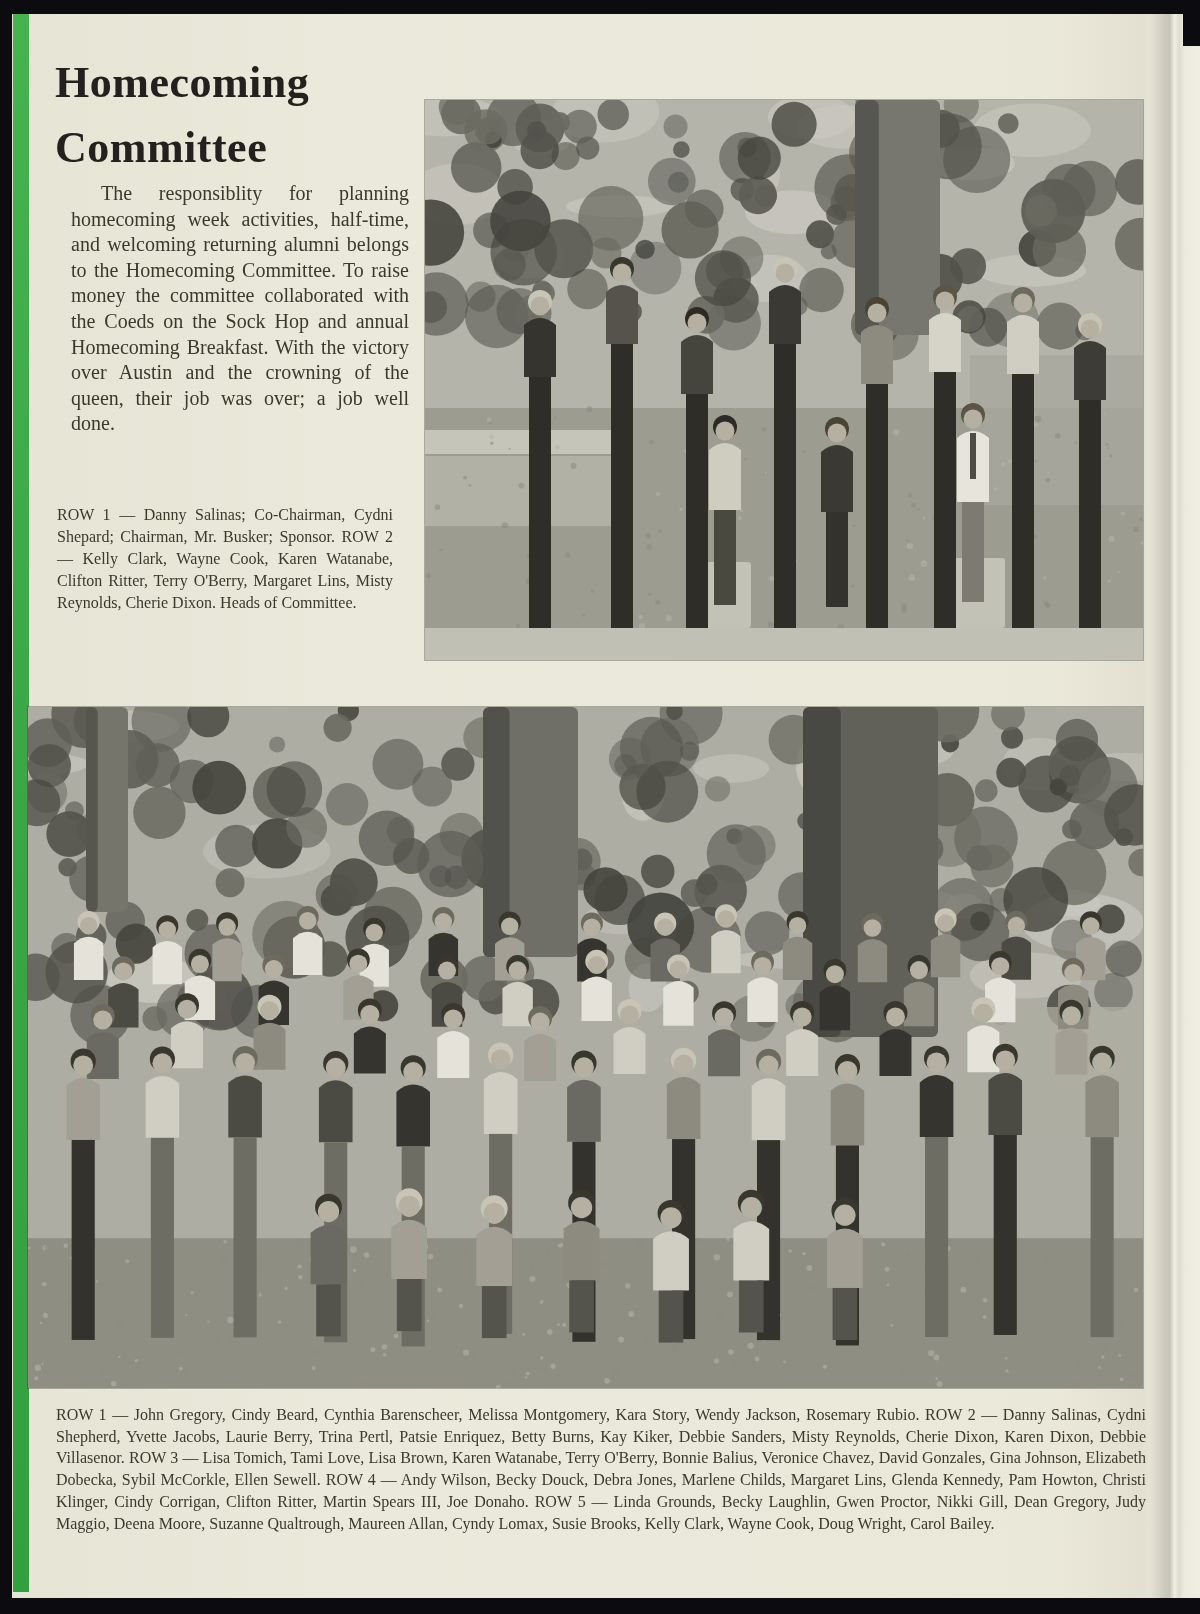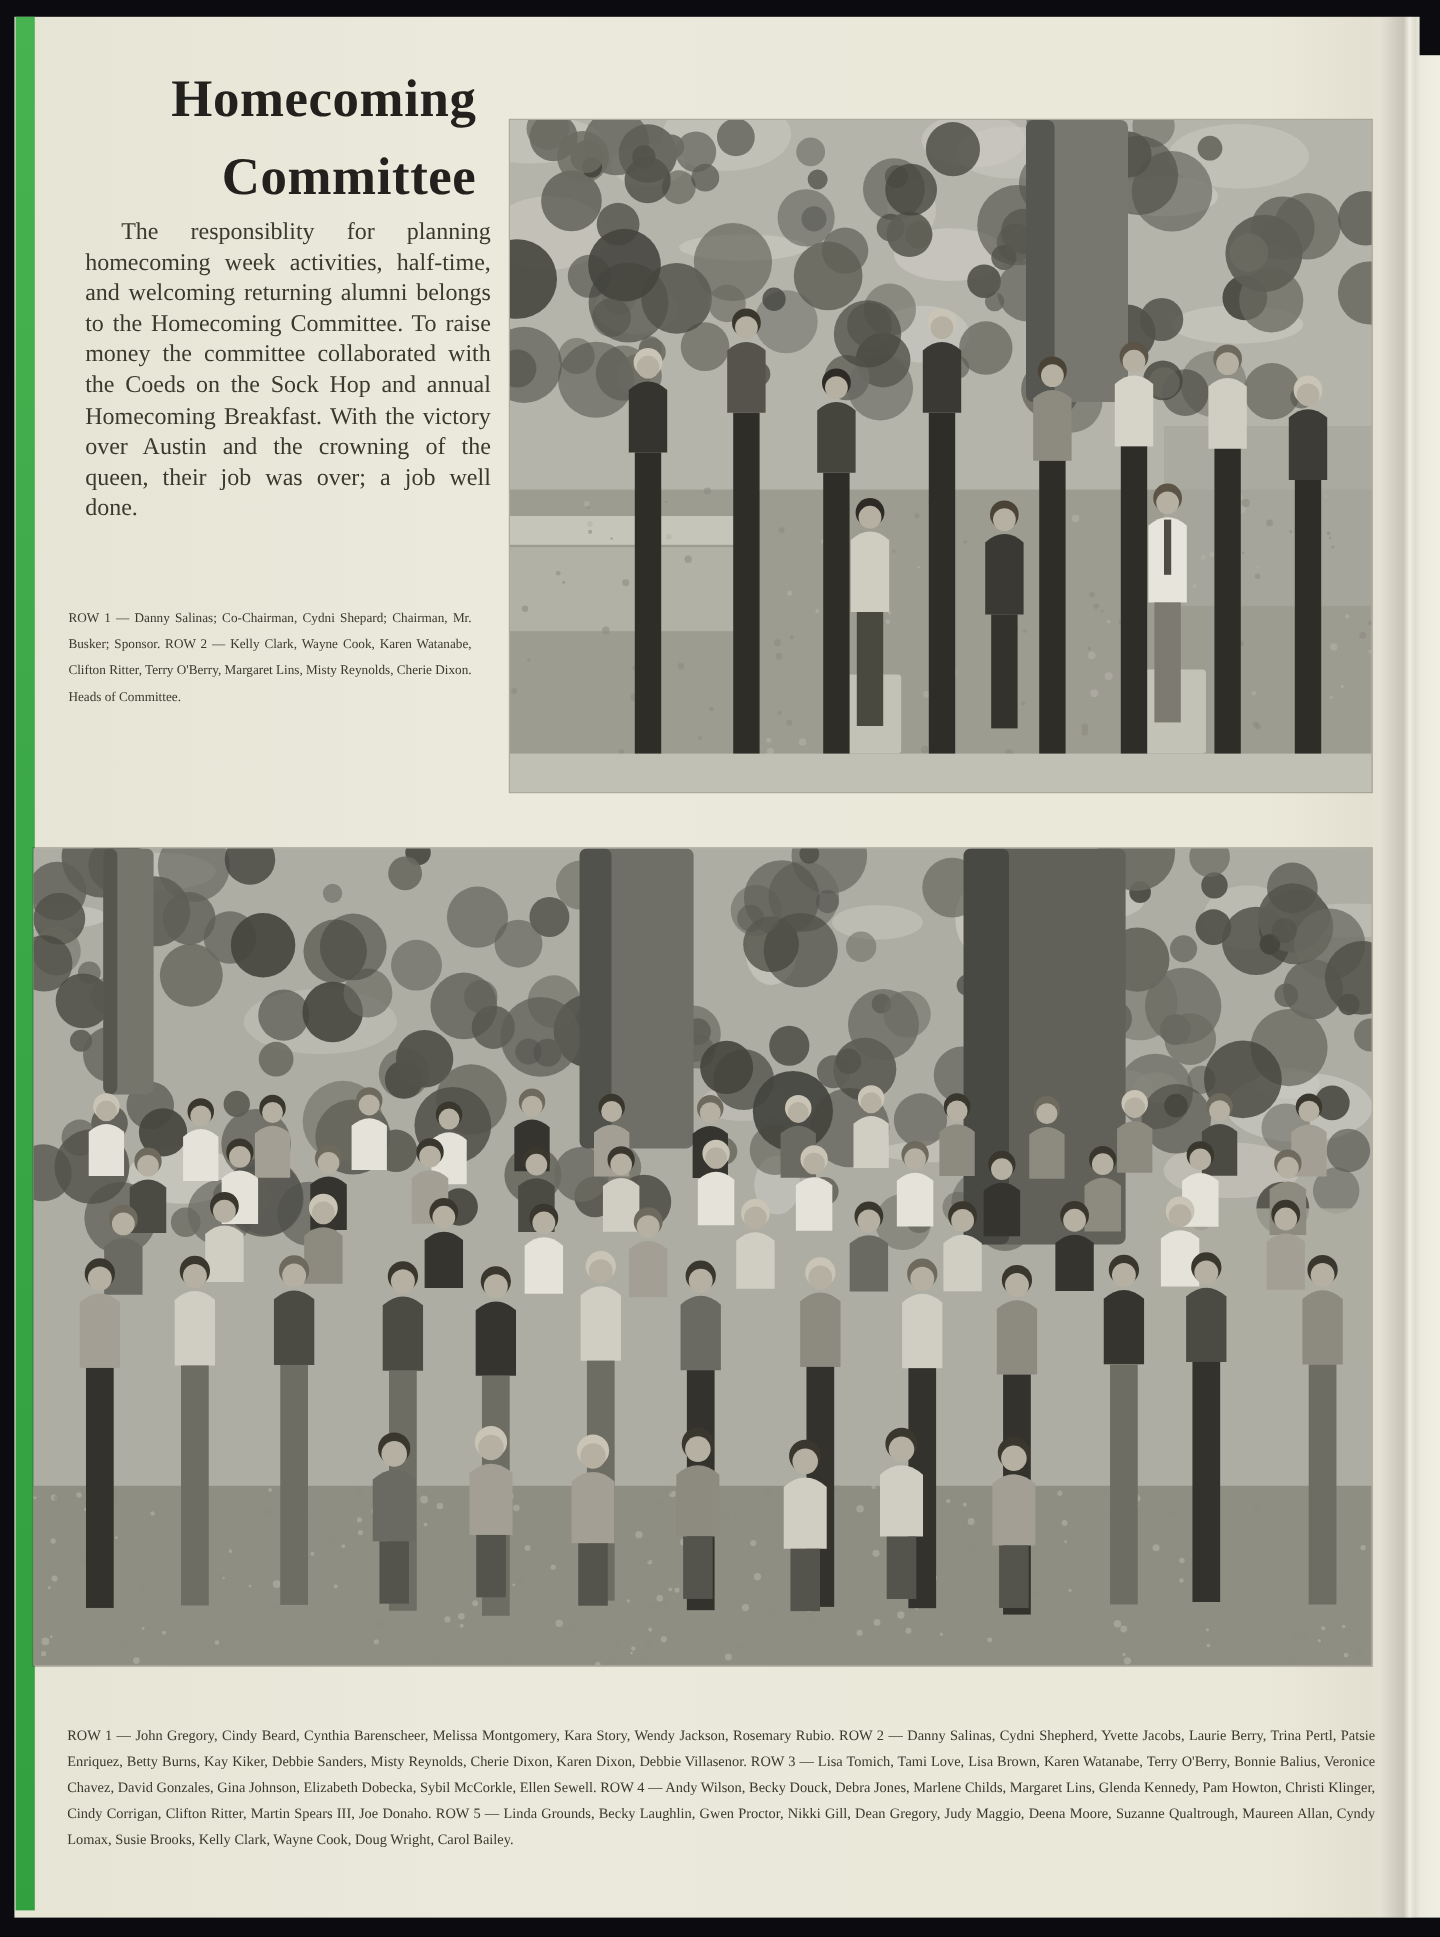--- a/index.html
+++ b/index.html
@@ -5,33 +5,33 @@
   html,body{margin:0;padding:0;background:#08080b;}
   .canvas{position:relative;width:1200px;height:1614px;background:#0b0b10;overflow:hidden;
           font-family:"Liberation Serif",serif;}
   .page{position:absolute;left:12px;top:14px;width:1188px;height:1584px;
         background:linear-gradient(90deg,#e6e4d5 0%,#ebe9db 30%,#eae8d9 88%,#e3e0d2 95%,#efeee2 100%);}
   .corner-notch{position:absolute;left:1183px;top:0;width:17px;height:46px;background:#0b0b10;}
   .stripe{position:absolute;left:13px;top:14px;width:16px;height:1578px;
           background:linear-gradient(180deg,#46b250 0%,#3aa747 50%,#33a040 100%);}
   .page-edge{position:absolute;left:1150px;top:14px;width:34px;height:1584px;pointer-events:none;
           background:linear-gradient(90deg,rgba(110,100,90,0) 0%,rgba(110,100,90,.22) 45%,rgba(70,60,55,.20) 58%,rgba(255,255,250,.25) 72%,rgba(110,100,90,.10) 86%,rgba(110,100,90,0) 100%);}
-  .title{position:absolute;left:55px;top:50px;width:342px;text-align:right;
+  .title{position:absolute;left:55px;top:50px;width:342px;text-align:left;
          font-weight:bold;font-size:44px;line-height:65px;color:#22211d;letter-spacing:.5px;}
   .body-text{position:absolute;left:57px;top:181px;width:338px;
          font-size:20px;line-height:25.6px;text-align:justify;text-indent:30px;
          color:#3b382e;word-spacing:1.5px;margin-left:14px;}
   .cap-left{position:absolute;left:57px;top:504px;width:336px;
-         font-size:11px;line-height:22px;text-align:justify;color:#3b382e;}
+         font-size:16px;line-height:22px;text-align:justify;color:#3b382e;}
   .photo{position:absolute;box-shadow:0 0 0 1px rgba(55,50,42,.35);background:#b9b8af;}
   #photo-top{left:425px;top:100px;width:718px;height:560px;}
   #photo-bottom{left:28px;top:707px;width:1115px;height:681px;}
   .photo svg{display:block;width:100%;height:100%;}
   .cap-bottom{position:absolute;left:56px;top:1404px;width:1090px;
-         font-size:12px;line-height:21.7px;text-align:justify;color:#3b382e;margin-top:32px;}
+         font-size:16px;line-height:21.7px;text-align:justify;color:#3b382e;}
 </style>
 </head>
 <body>
 
 <div class="canvas">
   <div class="page"></div>
   <div class="corner-notch"></div>
   <div class="stripe"></div>
 
   <div class="title">

